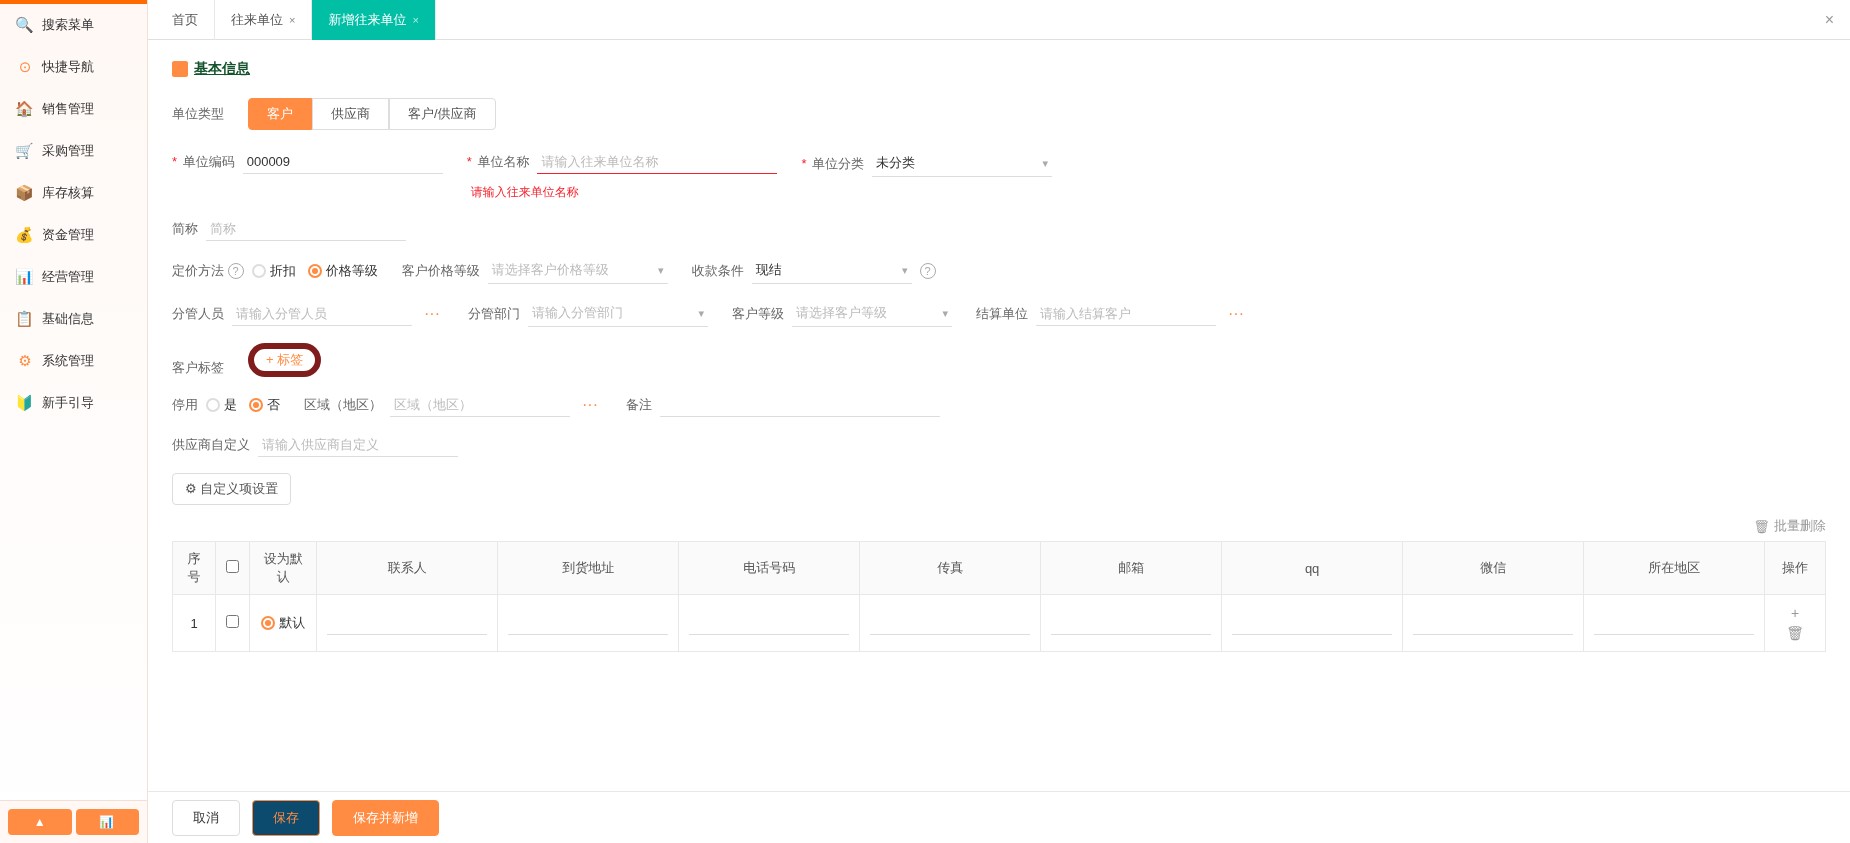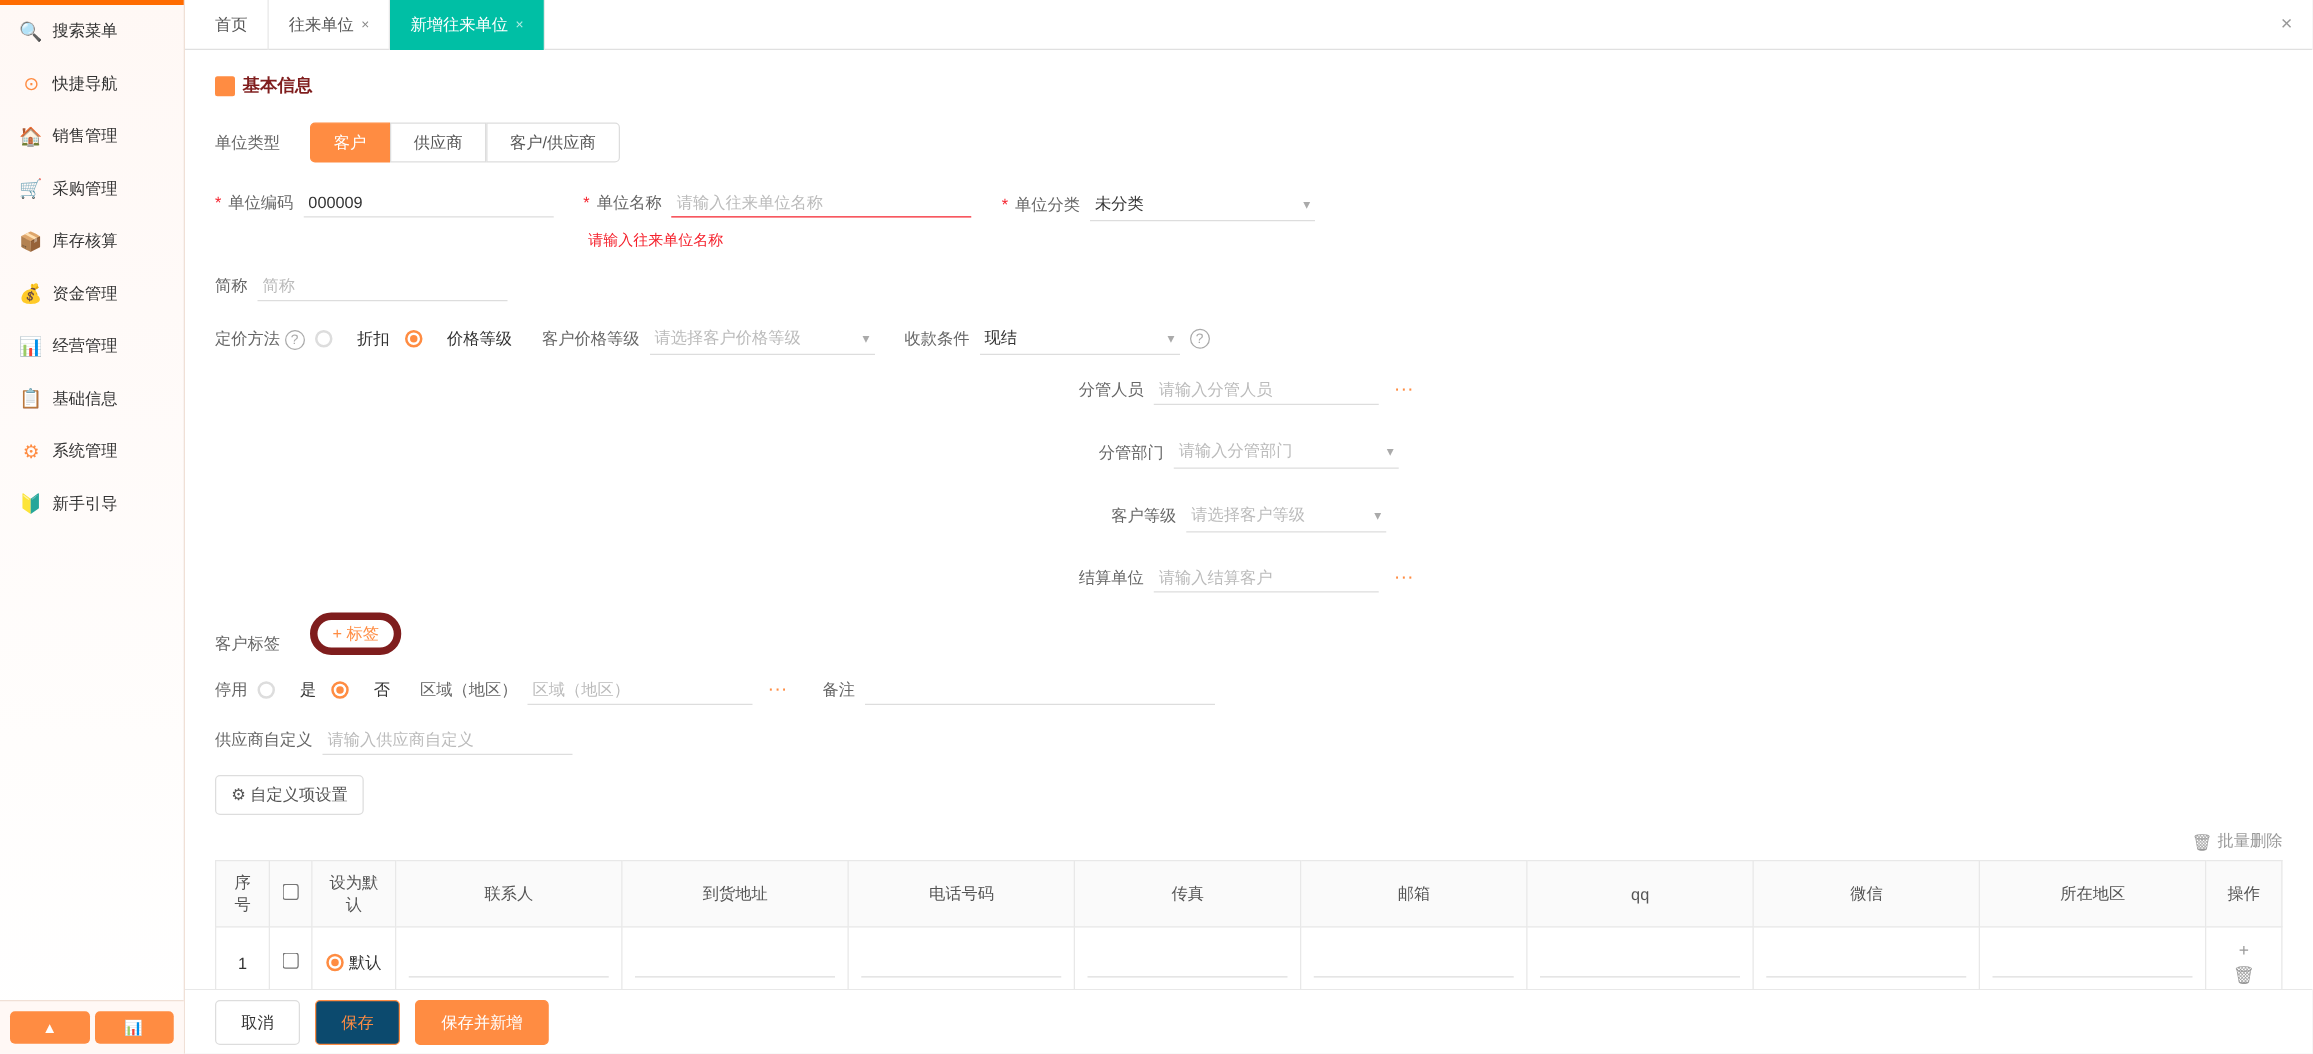--- a/index.html
+++ b/index.html
@@ -116,21 +116,22 @@
     }
 
     
     .section-header {
       display: flex;
       align-items: center;
       gap: 6px;
       margin-bottom: 20px;
       font-size: 14px;
       font-weight: bold;
-      color: #7f1d1d;
+      color: #14532d;
+      text-decoration: underline;
     }
     .section-icon {
       width: 16px;
       height: 16px;
       background: #ff8c42;
       border-radius: 2px;
       display: inline-block;
     }
 
     
@@ -217,21 +218,21 @@
 
     
     .radio-group {
       display: flex;
       align-items: center;
       gap: 12px;
     }
     .radio-item {
       display: flex;
       align-items: center;
-      gap: 20px;
+      gap: 4px;
       cursor: pointer;
       font-size: 13px;
       color: #333;
     }
     .radio-dot {
       width: 14px;
       height: 14px;
       border-radius: 50%;
       border: 2px solid #ddd;
       display: flex;
@@ -549,21 +550,21 @@
         <span class="form-label">收款条件</span>
         <div class="form-select" style="min-width:160px;">
           <span class="select-value">现结</span>
           <span class="chevron">▾</span>
         </div>
         <span class="help-icon">?</span>
       </div>
     </div>
 
     
-    <div class="form-row" style="align-items:center;flex-direction:column;">
+    <div class="form-row" style="align-items:center;">
 
       <div class="form-field">
         <span class="form-label">分管人员</span>
         <input class="form-input" type="text" style="width: 180px;" placeholder="请输入分管人员">
         <span class="more-btn">···</span>
       </div>
 
       <div class="form-field">
         <span class="form-label">分管部门</span>
         <div class="form-select" style="min-width:180px;">

